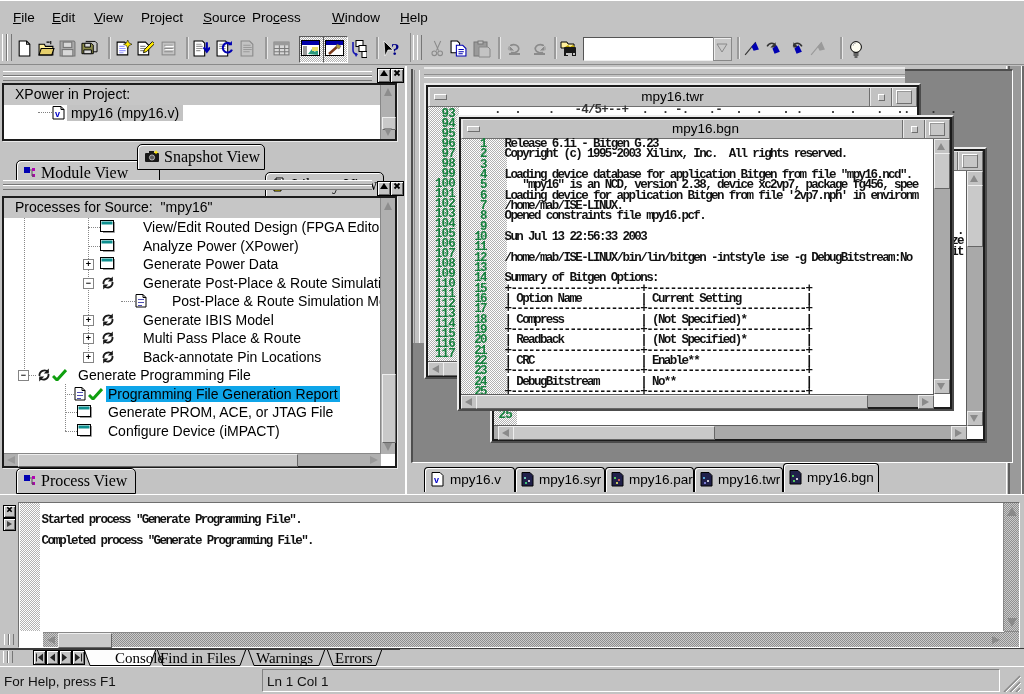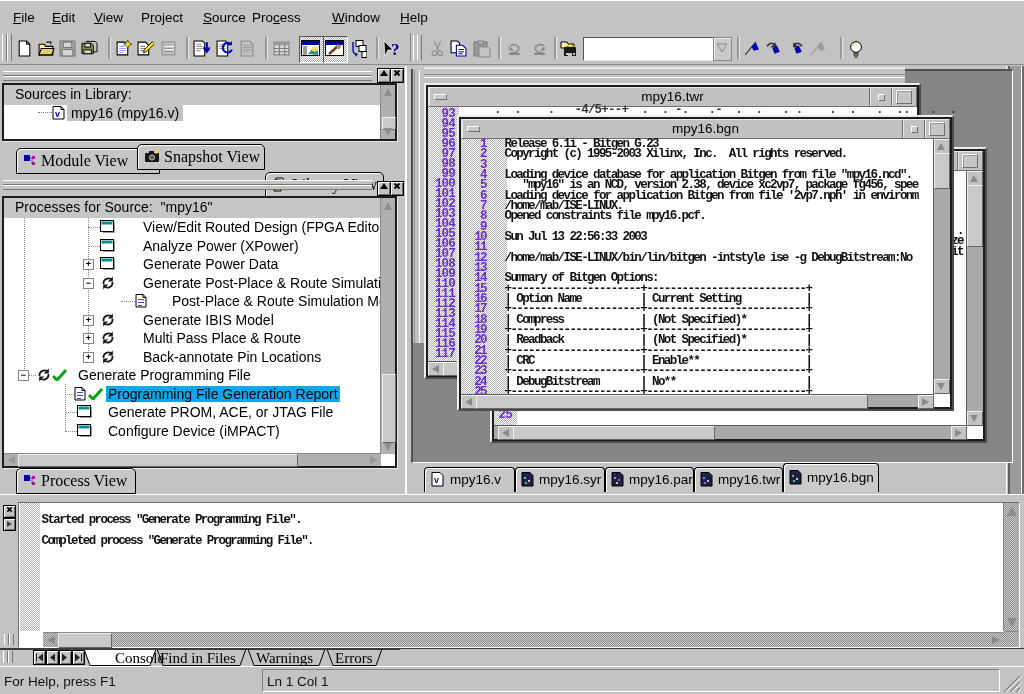--- a/index.html
+++ b/index.html
@@ -27,21 +27,21 @@
 
 .ltab{position:absolute;height:24px;background:#c6c6c6;border:1px solid #000;border-radius:5px 5px 0 0;box-shadow:inset 1px 1px 0 #fff;font-family:"Liberation Serif",serif;font-size:16px;color:#000;}
 .ltab .lbl{position:absolute;top:3px;}
 
 .win{position:absolute;background:#c6c6c6;border:2px solid;border-color:#ededed #4c4c4c #4c4c4c #ededed;}
 .winin{position:absolute;left:0;top:0;right:0;bottom:0;border:2px solid #1c1c1c;}
 .tbar{position:absolute;left:2px;top:2px;right:2px;height:18px;background:#c2c2c2;border:1px solid;border-color:#e9e9e9 #6f6f6f #6f6f6f #e9e9e9;}
 .tsec{position:absolute;top:0;bottom:0;border-left:1px solid #6f6f6f;box-shadow:inset 1px 0 0 #e9e9e9;}
 .ttl{position:absolute;top:1px;left:0;right:0;text-align:center;font-size:13.5px;color:#000;}
 .gut{position:absolute;background:repeating-conic-gradient(#ffffff 0% 25%,#b2b2b2 0% 50%) 0 0/2px 2px;}
-.gnum{font-family:"Liberation Mono",monospace;font-weight:bold;color:#6d28d9;text-align:right;}
+.gnum{font-family:"Liberation Mono",monospace;font-weight:bold;color:#15803d;text-align:right;}
 
 .sep{width:2px;background:#9a9a9a;box-shadow:1px 0 0 #e8e8e8;}
 .tbtn{position:absolute;top:40px;width:17px;height:17px;}
 
 .ftab{position:absolute;background:#c6c6c6;border:1px solid #000;border-bottom:none;border-radius:4px 4px 0 0;box-shadow:inset 1px 1px 0 #fff;font-size:13.5px;}
 </style></head>
 <body>
 
 <div class="a" style="left:0;top:0;width:1024px;height:30px;background:#c3c3c3;border-top:1px solid #fff;border-bottom:1px solid #8a8a8a;"></div>
 <div class="a" style="top:10px;font-size:13.5px;color:#000;">
@@ -245,40 +245,40 @@
 <div id="leftdock">
 
 <div class="a hgrip" style="left:3px;top:71px;width:369px;"></div>
 <div class="a hgrip" style="left:3px;top:76px;width:369px;"></div>
 <div class="a dbtn" style="left:377px;top:68px;"><span style="display:inline-block;width:0;height:0;border-left:4px solid transparent;border-right:4px solid transparent;border-bottom:6px solid #000;vertical-align:2px;"></span></div>
 <div class="a dbtn" style="left:390px;top:68px;"><svg style="vertical-align:1px" width="8" height="8" viewBox="0 0 8 8">
         <path d="M1.5 1.5l5 5M6.5 1.5l-5 5" stroke="#000" stroke-width="1.8"></path>
       </svg></div>
 
 <div class="a panel" style="left:2px;top:83px;width:391px;height:54px;">
-  <div class="phead">Sources in Library:</div>
+  <div class="phead">XPower in Project:</div>
 
   <div class="a" style="left:0;top:20px;right:14px;bottom:0;background:#fff;overflow:hidden;">
     <div class="a" style="left:34px;top:7px;width:16px;border-top:1px dotted #808080;"></div>
     <svg class="a" style="left:48px;top:1px;width:13px;height:14px" viewBox="0 0 13 14">
           <path d="M1 .5h8l3 3V13H1z" fill="#fff" stroke="#000"></path>
           <path d="M9 .5v3h3" fill="none" stroke="#000"></path>
           <text x="3" y="11" font-size="9" font-weight="bold" fill="#0000c8" font-family="Liberation Sans">v</text>
         </svg>
     <div class="a" style="left:63px;top:0px;height:16px;background:#c3c3c3;font-size:14px;line-height:16px;padding:0 4px;">mpy16 (mpy16.v)</div>
   </div>
 
   <div class="a sbtrack" style="right:0;top:0;width:14px;bottom:0;border-left:1px solid #888;">
     <div class="tri" style="left:3px;top:3px;border-left:4px solid transparent;border-right:4px solid transparent;border-bottom:8px solid #8d8d8d;"></div>
     <div class="a sbthumb" style="left:1px;top:32px;width:12px;height:11px;"></div>
     <div class="tri" style="left:3px;bottom:3px;border-left:4px solid transparent;border-right:4px solid transparent;border-top:8px solid #8d8d8d;"></div>
   </div>
 </div>
 
-<div class="ltab" style="left:16px;top:148px;width:118px;padding-left:24px;">
+<div class="ltab" style="left:16px;top:160px;width:118px;padding-left:24px;">
   <svg class="a" style="left:6px;top:5px;width:14px;height:14px" viewBox="0 0 14 14">
         <rect x="1" y="1" width="6" height="6" fill="#0000b2"></rect>
         <rect x="9" y="2" width="3" height="3" fill="#b200b2"></rect>
         <rect x="9" y="8" width="3" height="3" fill="#b200b2"></rect>
         <path d="M7 4h2m0 1v5h2" fill="none" stroke="#555"></path>
       </svg>
   <span class="lbl" style="left:24px;">Module View</span>
 </div>
 <div class="ltab" style="left:137px;top:144px;width:126px;">
   <svg class="a" style="left:7px;top:5px;width:15px;height:13px" viewBox="0 0 15 13">

